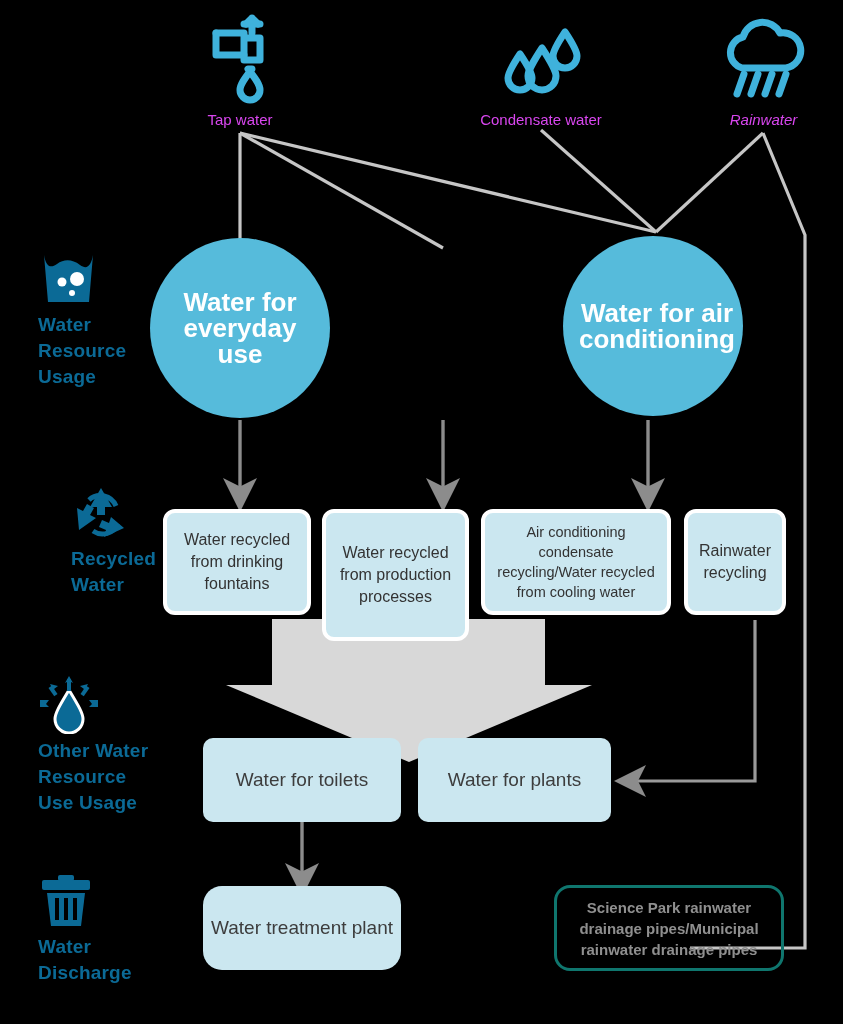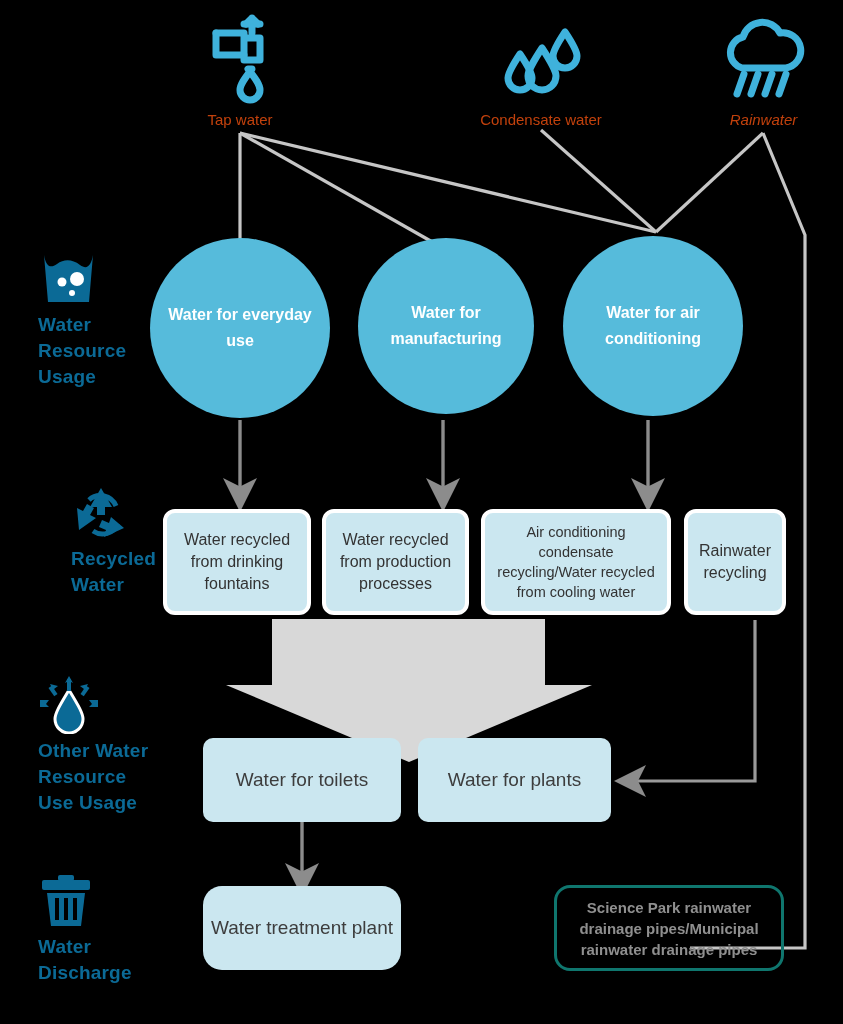--- a/index.html
+++ b/index.html
@@ -2,29 +2,29 @@
 <html><head>
 <meta charset="utf-8">
 <style>
   html,body{margin:0;padding:0;background:#000;}
   body{width:843px;height:1024px;overflow:hidden;font-family:"Liberation Sans",sans-serif;}
   #stage{position:relative;width:843px;height:1024px;background:#000;}
   svg.links{position:absolute;left:0;top:0;width:843px;height:1024px;pointer-events:none;}
 
   .src{position:absolute;text-align:center;}
   .src .ico{display:block;margin:0 auto;}
-  .src .lbl{display:block;color:#c2410c;font-size:15px;line-height:16px;margin-top:4px;white-space:nowrap;}
+  .src .lbl{display:block;color:#d946ef;font-size:15px;line-height:16px;margin-top:4px;white-space:nowrap;}
 
   .railrow{position:absolute;left:0;width:160px;text-align:left;}
   .railrow .ico{display:block;margin-left:38px;}
   .railrow .rlbl{display:block;margin-left:38px;color:#0B6A96;font-weight:bold;font-size:19px;line-height:26px;letter-spacing:.2px;}
 
   .circle{position:absolute;border-radius:50%;background:#56BBDB;color:#fff;font-weight:bold;
-          display:flex;align-items:center;justify-content:center;text-align:center;
-          font-size:16px;line-height:26px;padding:0 16px;box-sizing:border-box;}
+          display:flex;align-items:center;text-align:center;
+          font-size:26px;line-height:26px;padding:0 16px;box-sizing:border-box;}
 
   .rbox{position:absolute;background:#CBE7F0;border:4px solid #fff;border-radius:12px;
         color:#333;display:flex;align-items:center;justify-content:center;text-align:center;
         box-sizing:border-box;padding:4px 6px;}
 
   .obox{position:absolute;background:#CBE7F0;border-radius:10px;color:#3d3d3d;
         display:flex;align-items:center;justify-content:center;text-align:center;
         font-size:19px;line-height:24px;box-sizing:border-box;padding:4px 4px;}
 
   .outline-box{position:absolute;background:transparent;border:3px solid #0f766e;border-radius:16px;
@@ -172,31 +172,28 @@
         </g>
       </svg>
     </span>
     <span class="rlbl">Water</span>
     <span class="rlbl">Discharge</span>
   </div>
 
   <div class="circle" style="left:150px;top:238px;width:180px;height:180px;">
     <span>Water for everyday use</span>
   </div>
-  <div class="circle" style="left:358px;top:238px;width:176px;height:176px;">
-    <span>Water for manufacturing</span>
-  </div>
   <div class="circle" style="left:563px;top:236px;width:180px;height:180px;">
     <span>Water for air conditioning</span>
   </div>
 
   <div class="rbox" style="left:163px;top:509px;width:148px;height:106px;font-size:16px;line-height:22px;">
     <span>Water recycled from drinking fountains</span>
   </div>
-  <div class="rbox" style="left:322px;top:509px;width:147px;height:106px;font-size:16px;line-height:22px;">
+  <div class="rbox" style="left:322px;top:509px;width:147px;height:132px;font-size:16px;line-height:22px;">
     <span>Water recycled from production processes</span>
   </div>
   <div class="rbox" style="left:481px;top:509px;width:190px;height:106px;font-size:14.5px;line-height:20px;">
     <span>Air conditioning condensate recycling/Water recycled from cooling water</span>
   </div>
   <div class="rbox" style="left:684px;top:509px;width:102px;height:106px;font-size:16px;line-height:22px;">
     <span>Rainwater recycling</span>
   </div>
 
   <div class="obox" style="left:203px;top:738px;width:198px;height:84px;">

